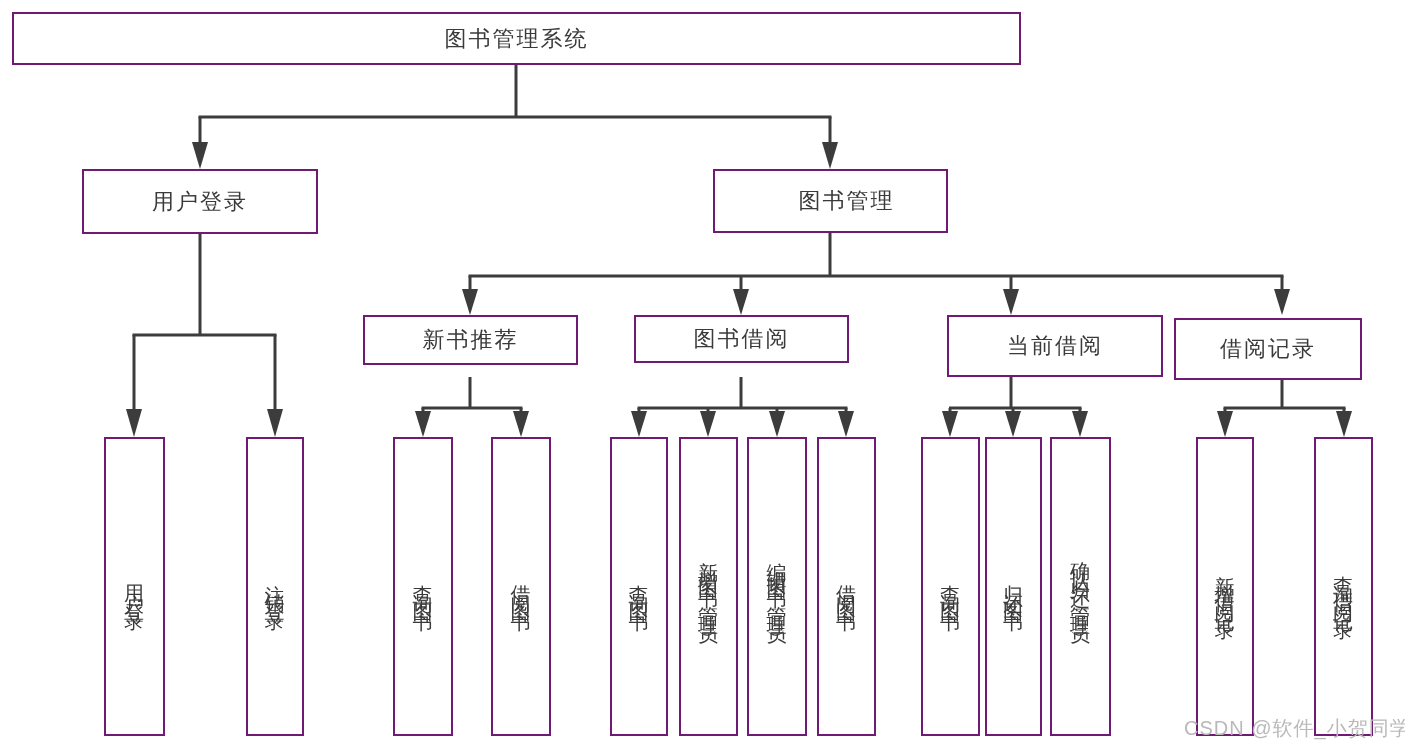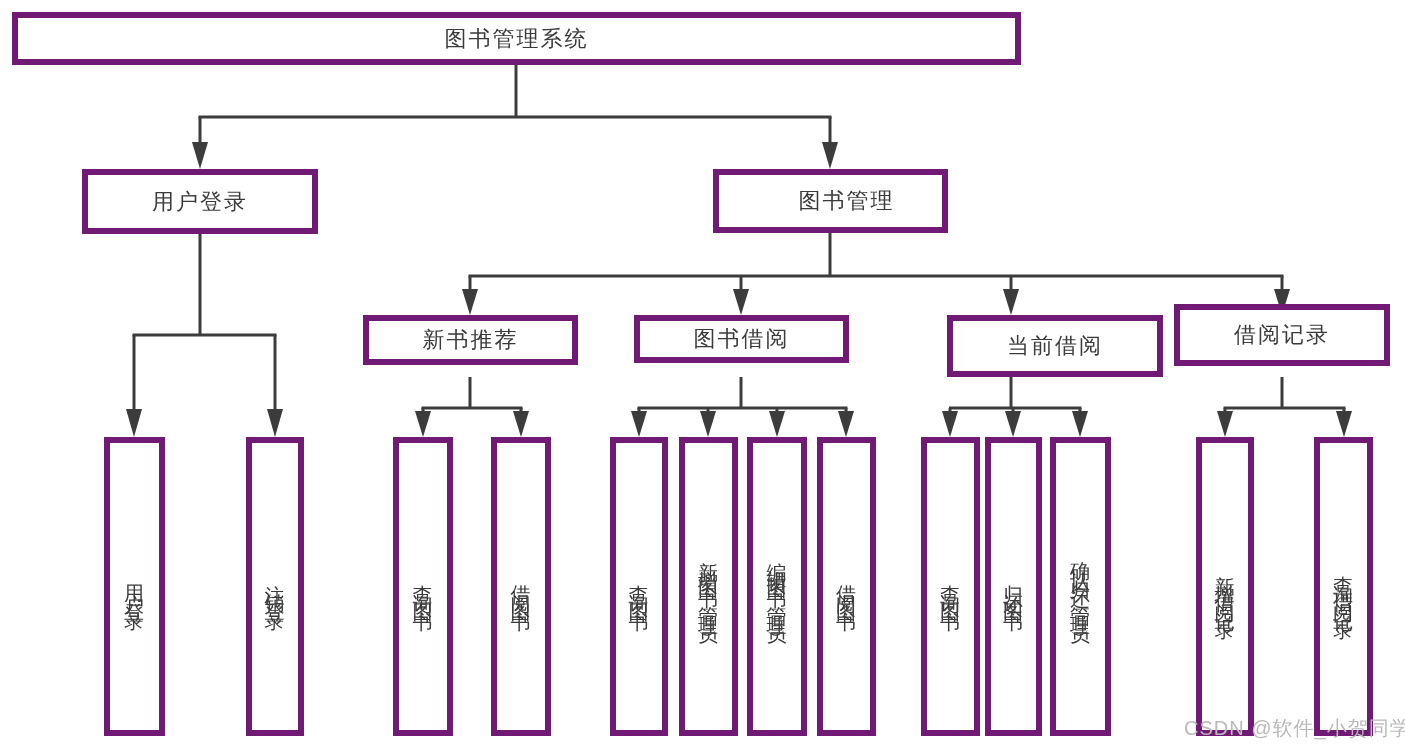--- a/index.html
+++ b/index.html
@@ -18,21 +18,21 @@
   svg.connectors {
     position: absolute;
     left: 0;
     top: 0;
     z-index: 1;
   }
   .box {
     position: absolute;
     box-sizing: border-box;
     background: #ffffff;
-    border: 6px solid #701a75;
+    border: 2px solid #701a75;
     color: #3a3a3a;
     display: flex;
     align-items: center;
     justify-content: center;
     z-index: 2;
   }
   .hbox {
     font-size: 22px;
     letter-spacing: 2px;
     white-space: nowrap;
@@ -127,21 +127,21 @@
   </svg>
 
   <div class="box hbox" style="left:12px; top:12px; width:1009px; height:53px;">图书管理系统</div>
 
   <div class="box hbox" style="left:82px; top:169px; width:236px; height:65px;">用户登录</div>
   <div class="box hbox" style="left:713px; top:169px; width:235px; height:64px;padding-left:32px;">图书管理</div>
 
   <div class="box hbox" style="left:363px; top:315px; width:215px; height:50px;">新书推荐</div>
   <div class="box hbox" style="left:634px; top:315px; width:215px; height:48px;">图书借阅</div>
   <div class="box hbox" style="left:903px; top:315px; width:216px; height:62px;margin-left:44px;">当前借阅</div>
-  <div class="box hbox" style="left:1174px; top:304px; width:216px; height:62px;">借阅记录</div>
+  <div class="box hbox" style="left:1174px; top:318px; width:188px; height:62px;">借阅记录</div>
 
   <div class="box vbox" style="left:104px; top:437px; width:61px; height:299px;">用户登录</div>
   <div class="box vbox" style="left:246px; top:437px; width:58px; height:299px;">注销登录</div>
 
   <div class="box vbox" style="left:393px; top:437px; width:60px; height:299px;">查询图书</div>
   <div class="box vbox" style="left:491px; top:437px; width:60px; height:299px;">借阅图书</div>
 
   <div class="box vbox" style="left:610px; top:437px; width:58px; height:299px;">查询图书</div>
   <div class="box vbox" style="left:679px; top:437px; width:59px; height:299px;">新增图书（管理员）</div>
   <div class="box vbox" style="left:747px; top:437px; width:60px; height:299px;">编辑图书（管理员）</div>

